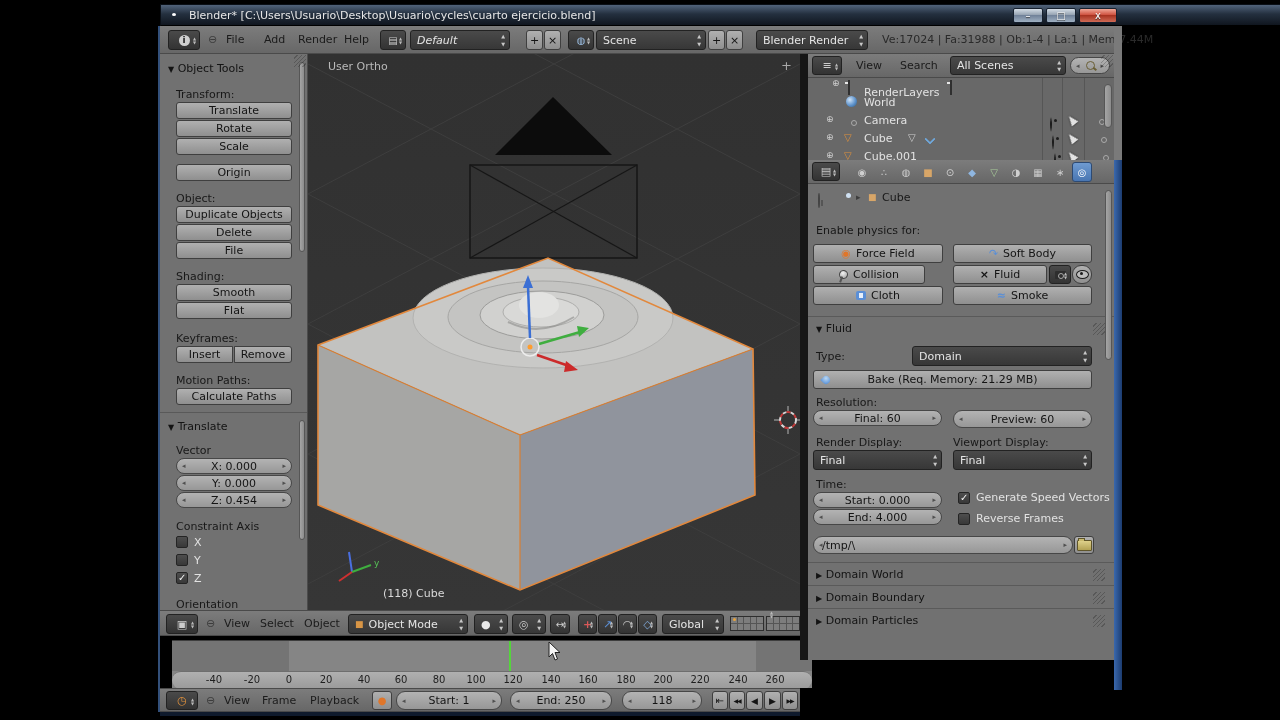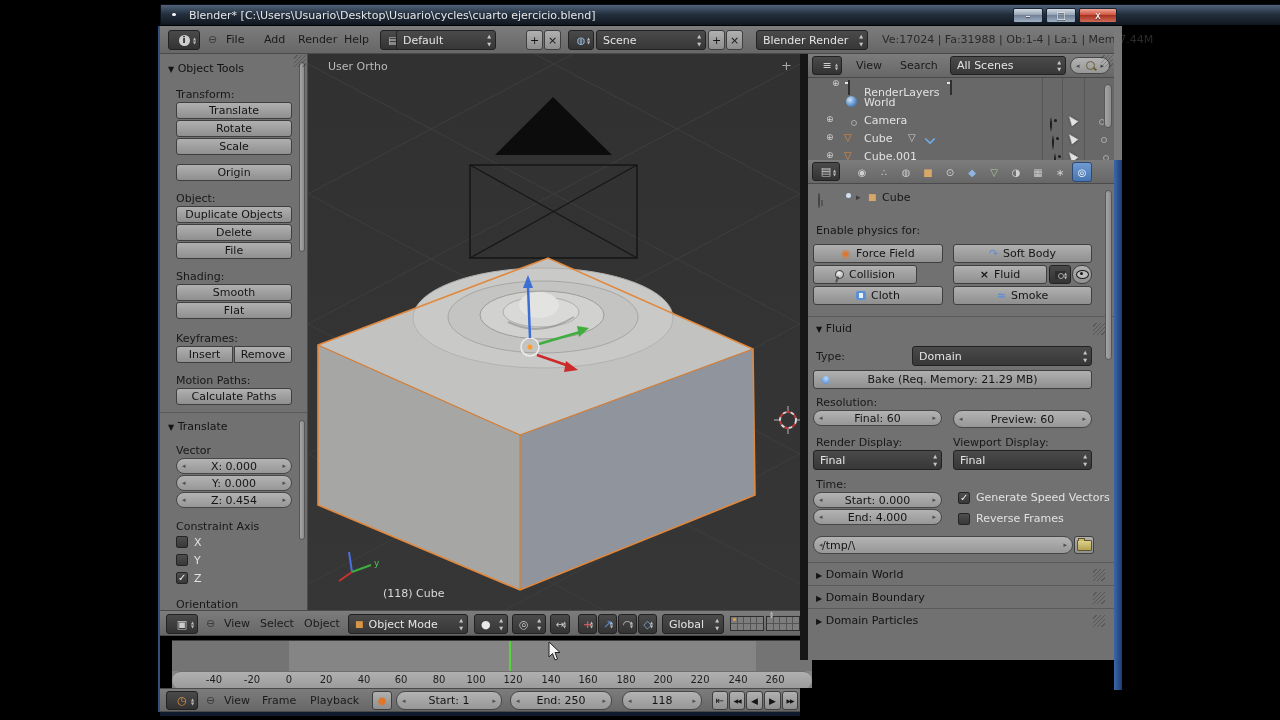--- a/index.html
+++ b/index.html
@@ -89,21 +89,21 @@
       <span class="glyph" style="width:11px;height:11px;border-radius:50%;background:#cfcfcf;color:#222;font-size:9px;line-height:11px;text-align:center;font-weight:bold;">i</span>
     </span>
     <span class="abs menu" style="left:48px;top:3px;color:#3c3c3c;">⊖</span>
     <span class="abs menu" style="left:66px;top:3px;">File</span>
     <span class="abs menu" style="left:104px;top:3px;">Add</span>
     <span class="abs menu" style="left:138px;top:3px;">Render</span>
     <span class="abs menu" style="left:184px;top:3px;">Help</span>
     <span class="abs ebtn" style="left:220px;top:4px;width:26px;height:20px;">
       <span class="glyph" style="color:#ccc;font-size:10px;">▤</span>
     </span>
-    <span class="abs dd" style="left:236px;top:4px;width:100px;height:20px;">
+    <span class="abs dd" style="left:250px;top:4px;width:100px;height:20px;font-style:italic;">
       <span>Default</span>
     </span>
     <span class="abs btn" style="left:366px;top:4px;width:17px;height:20px;">
       <span>+</span>
     </span>
     <span class="abs btn" style="left:384px;top:4px;width:17px;height:20px;">
       <span>×</span>
     </span>
     <span class="abs ebtn" style="left:408px;top:4px;width:26px;height:20px;">
       <span class="glyph" style="color:#9fc2e8;font-size:10px;">◍</span>
@@ -475,21 +475,21 @@
     
     <span class="abs lab" style="left:8px;top:64px;">Enable physics for:</span>
     <span class="abs btn" style="left:5px;top:84px;width:130px;height:19px;">
       <span class="bicon" style="color:#e0762a;">◉</span>
       <span>Force Field</span>
     </span>
     <span class="abs btn" style="left:145px;top:84px;width:139px;height:19px;">
       <span class="bicon" style="color:#5b8fd6;">↷</span>
       <span>Soft Body</span>
     </span>
-    <span class="abs btn" style="left:5px;top:105px;width:104px;height:19px;">
+    <span class="abs btn" style="left:5px;top:105px;width:112px;height:19px;">
       <span class="bicon i-pin"></span>
       <span>Collision</span>
     </span>
     <span class="abs btn" style="left:145px;top:105px;width:94px;height:19px;">
       <span class="bicon" style="font-weight:bold;">×</span>
       <span>Fluid</span>
     </span>
     <span class="abs ebtn" style="left:241px;top:105px;width:22px;height:19px;">
       <span class="i-cam"></span>
     </span>

